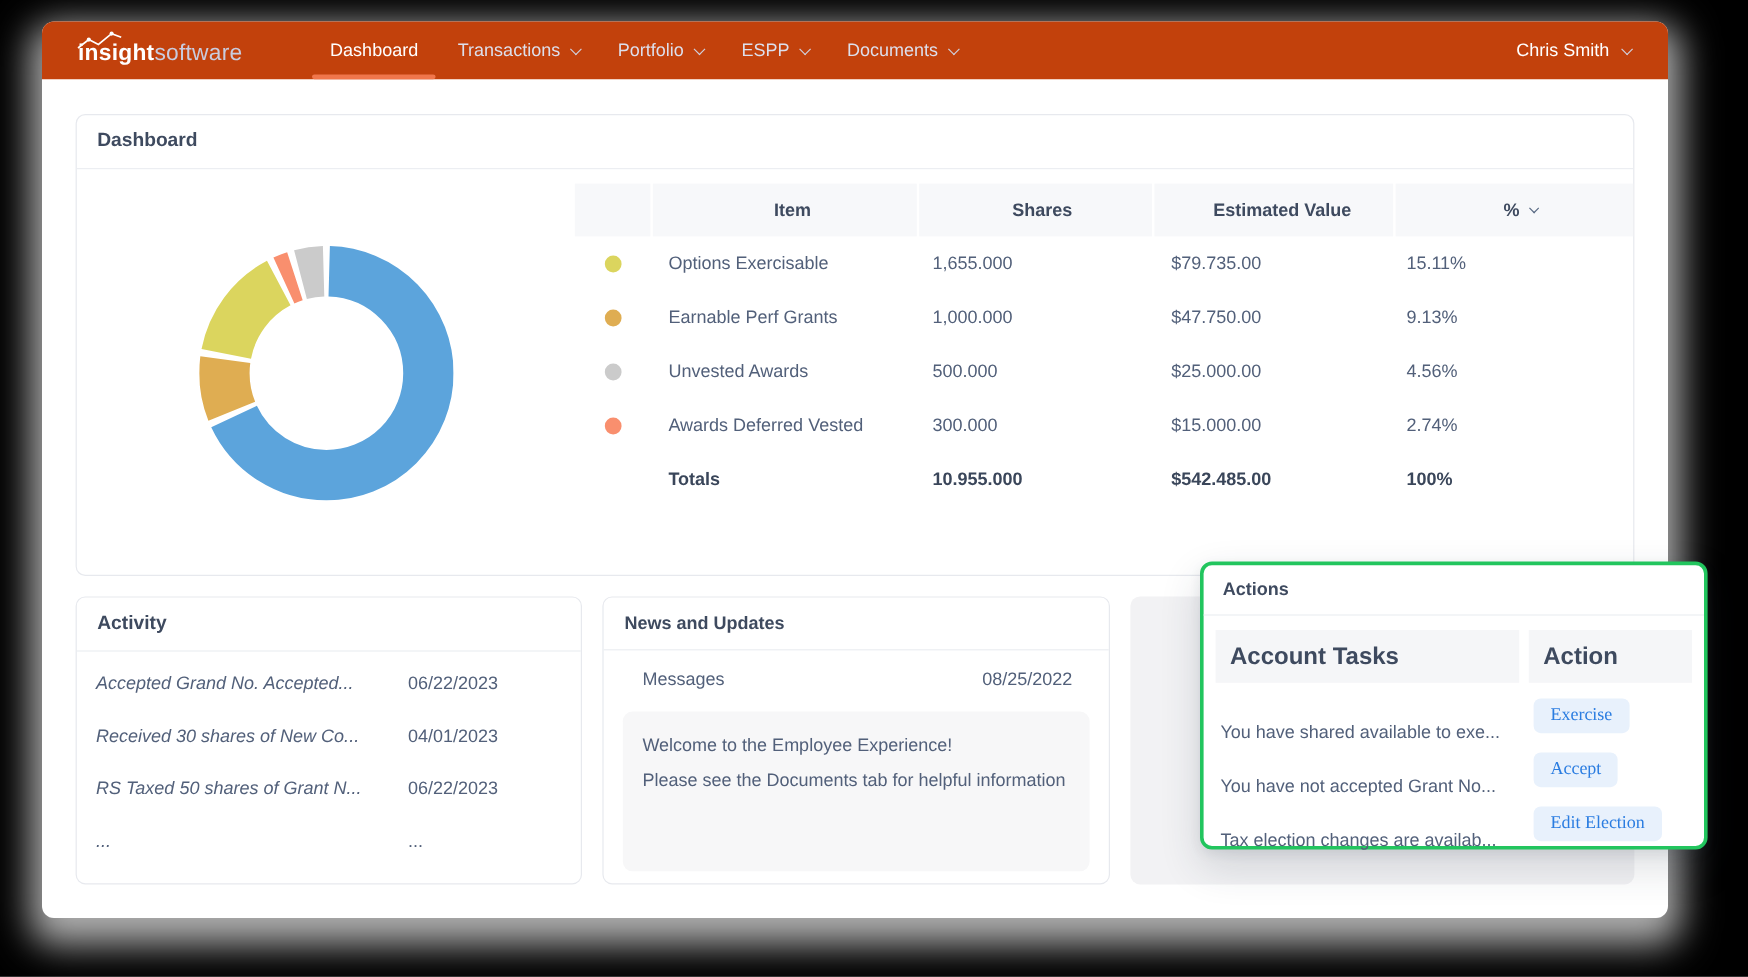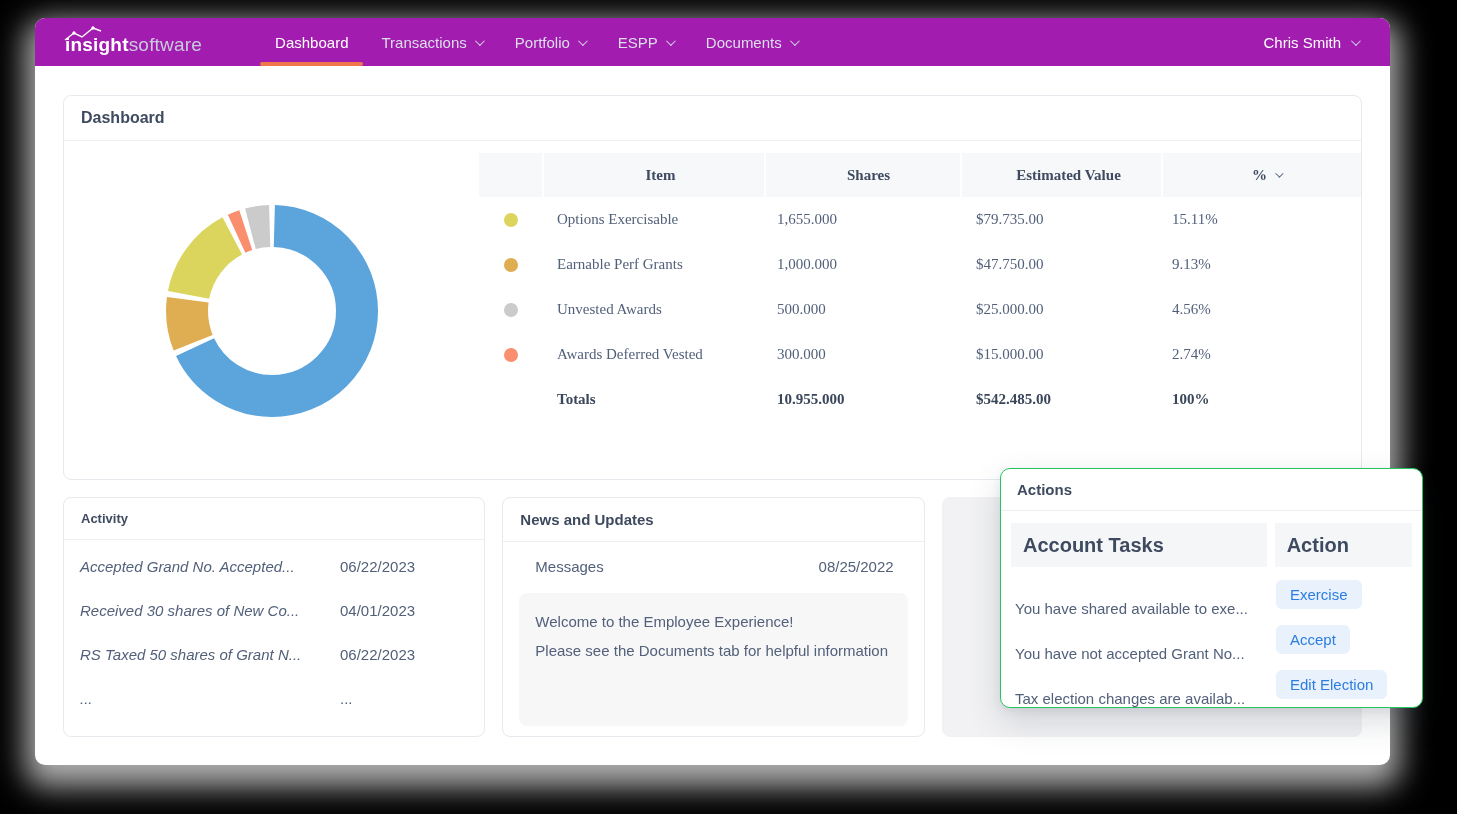--- a/index.html
+++ b/index.html
@@ -11,21 +11,21 @@
     overflow:hidden;
   }
   .window {
     position:absolute; left:35px; top:18px; width:1355px; height:747px;
     background:#fff; border-radius:10px;
     box-shadow:0 12px 30px 10px rgba(205,205,205,0.85);
   }
   
   .navbar {
     position:absolute; top:0; left:0; right:0; height:48px;
-    background:#a21caf; border-radius:10px 10px 0 0;
+    background:#c2410c; border-radius:10px 10px 0 0;
     display:flex; align-items:center; color:#e6e7f1;
   }
   .logo { margin-left:30px; position:relative; display:flex; align-items:baseline; height:48px; }
   .logo-text { font-size:19px; letter-spacing:0.2px; align-self:center; margin-top:6px; }
   .logo-bold { font-weight:700; color:#ffffff; }
   .logo-light { font-weight:400; color:#c9cbdd; }
   .logo-squiggle { position:absolute; left:-2px; top:7px; }
   .nav-items { display:flex; gap:3px; margin-left:58px; height:48px; }
   .nav-item {
     position:relative; display:flex; align-items:center; gap:8px;
@@ -48,21 +48,21 @@
   .chev.dark { border-color:#5a6b84; width:6px; height:6px; }
   
   .card {
     background:#fff; border:1px solid #e7e9ee; border-radius:8px;
   }
   .dash-card { position:absolute; left:28px; top:77px; width:1299px; height:385px; }
   .card-header {
     padding:13px 17px; font-size:16px; font-weight:700; color:#3e4a5f;
     border-bottom:1px solid #eceef2;
   }
-  .dash-body { display:flex; height:340px;font-family:Liberation Serif, serif; }
+  .dash-body { display:flex; height:340px; }
   .chart-zone { width:415px; display:flex; align-items:center; justify-content:center; }
   .donut-wrap { width:212px; height:212px; }
   .donut-wrap svg { transform:rotate(-90deg); }
   .table-zone { flex:1; padding-top:12px; }
   .t-row { display:flex; gap:2px; }
   .t-head .t-cell {
     background:#f7f8fa; height:44px; font-weight:700; color:#3e4a5f;
     display:flex; align-items:center; justify-content:center; font-size:15px; gap:8px;
   }
   .t-cell { font-size:15px; color:#52607a; }
@@ -85,41 +85,41 @@
   .news-body { padding:16px; }
   .msg-row { display:flex; justify-content:space-between; padding:0 14px 0 16px; font-size:15px; color:#52607a; margin-bottom:18px; }
   .msg-box {
     background:#f7f7f8; border-radius:8px; padding:14px 16px; height:133px;
     font-size:15px; color:#52607a; line-height:29px;
   }
   .placeholder-card { flex:1; height:240px; background:#f2f2f4; border-radius:8px; }
   
   .actions-popup {
     position:absolute; left:965px; top:450px; width:423px; height:240px;
-    background:#fff; border-radius:10px; border:1px solid #22c55e;
+    background:#fff; border-radius:10px; border:3px solid #22c55e;
     box-shadow:0 14px 34px rgba(40,50,70,0.16), 0 3px 10px rgba(40,50,70,0.08);
     z-index:5;
   }
   .popup-header {
     padding:12px 16px; font-size:15px; font-weight:700; color:#3e4a5f;
     border-bottom:1px solid #eceef2;
   }
   .popup-content { padding:12px 10px 0 10px; }
   .chip-row { display:flex; gap:8px; margin-bottom:5px; }
   .chip {
     background:#f5f6f8; height:44px; display:flex; align-items:center;
     padding-left:12px; font-size:20px; font-weight:700; color:#3e4a5f;
   }
   .chip.tasks { width:257px; }
   .chip.action { width:138px; }
   .task-row { display:flex; align-items:center; height:45px; }
   .task-text { width:265px; padding-left:4px; font-size:15px; color:#52607a;margin-top:27px; }
   .pill-btn {
     background:#e8f1fc; color:#2b7de1; border:none; border-radius:6px;
-    font-size:15px; font-family:Liberation Sans, sans-serif; padding:6px 14px; cursor:pointer;
+    font-size:15px; font-family:Liberation Serif, serif; padding:6px 14px; cursor:pointer;
   }
 </style>
 </head>
 <body>
 
 <div class="window">
 
   <div class="navbar">
     <div class="logo">
       <svg class="logo-squiggle" width="44" height="18" viewBox="0 0 44 18">
@@ -227,21 +227,21 @@
             <div class="t-cell c3">$542.485.00</div>
             <div class="t-cell c4">100%</div>
           </div>
         </div>
       </div>
     </div>
   </div>
 
   <div class="bottom-row">
     <div class="card b-card">
-      <div class="card-header" style="font-size:13px;">Activity</div>
+      <div class="card-header" style="font-size:16px;">Activity</div>
       <div class="list-body">
         <div class="act-row">
           <span class="act-text">Accepted Grand No. Accepted...</span>
           <span class="act-date">06/22/2023</span>
         </div>
         <div class="act-row">
           <span class="act-text">Received 30 shares of New Co...</span>
           <span class="act-date">04/01/2023</span>
         </div>
         <div class="act-row">

